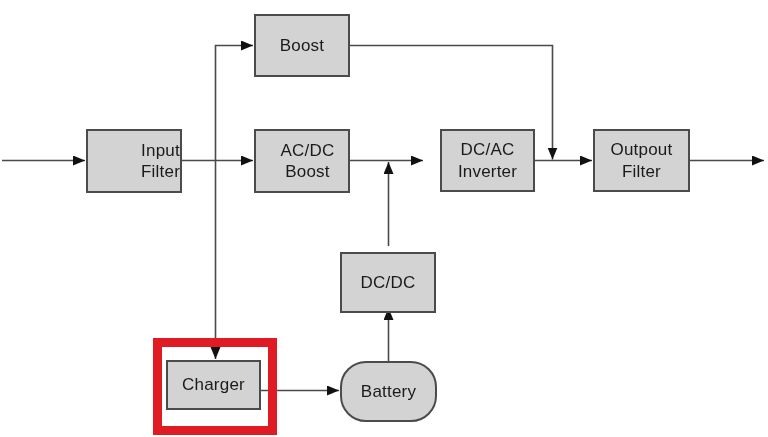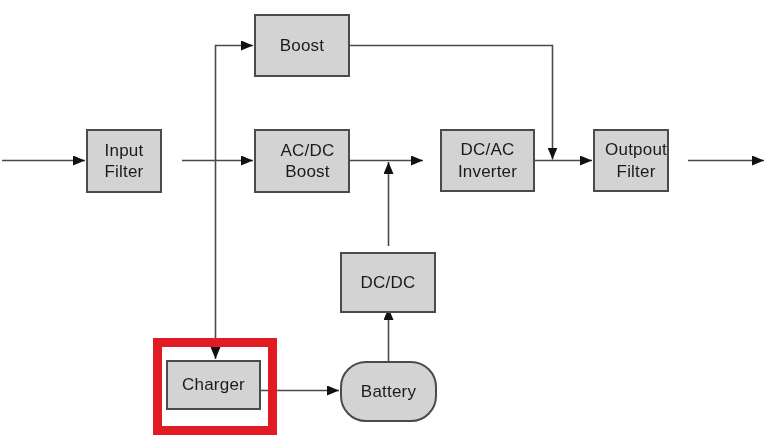--- a/index.html
+++ b/index.html
@@ -37,24 +37,24 @@
     display:flex;align-items:center;justify-content:center;
     text-align:center;
     color:var(--text);
     font-size:17px;
     line-height:1.25;
     letter-spacing:0.2px;
     white-space:pre-line;
     z-index:2;
   }
   .n-bypass  {left:254px;top:14px; width:96px;height:63px;}
-  .n-input   {left:86px; top:129px;width:76px;height:64px;}
+  .n-input   {left:86px; top:129px;width:96px;height:64px;justify-content:flex-end;}
   .n-boost   {left:254px;top:129px;width:96px;height:64px;padding-left:11px;}
   .n-inverter{left:424px;top:129px;width:95px;height:63px;margin-left:16px;}
-  .n-output  {left:593px;top:129px;width:76px;height:63px;justify-content:flex-end;}
+  .n-output  {left:593px;top:129px;width:97px;height:63px;}
   .n-dcdc    {left:340px;top:252px;width:96px;height:61px;}
   .n-battery {left:340px;top:361px;width:97px;height:61px;border-radius:26px;}
   .n-charger {left:166px;top:360px;width:95px;height:50px;}
   .highlight-frame{
     position:absolute;
     left:153px;top:338px;width:124px;height:97px;
     box-sizing:border-box;
     border:9px solid var(--highlight);
     z-index:4;
     background:transparent;

